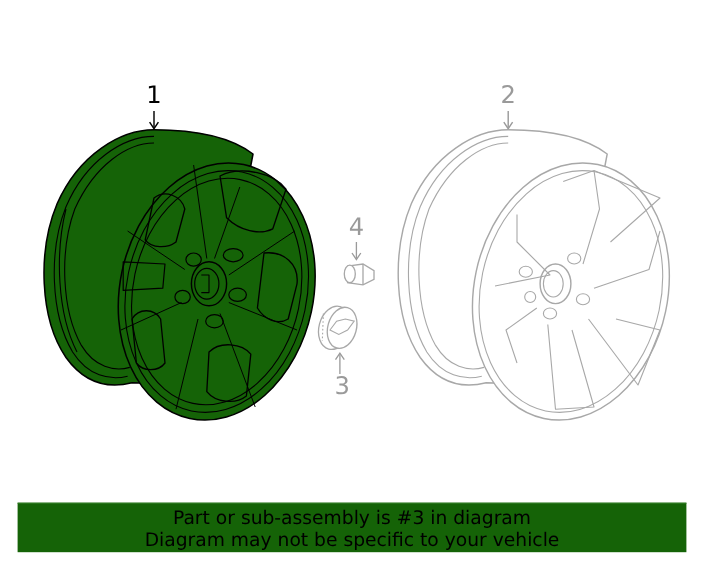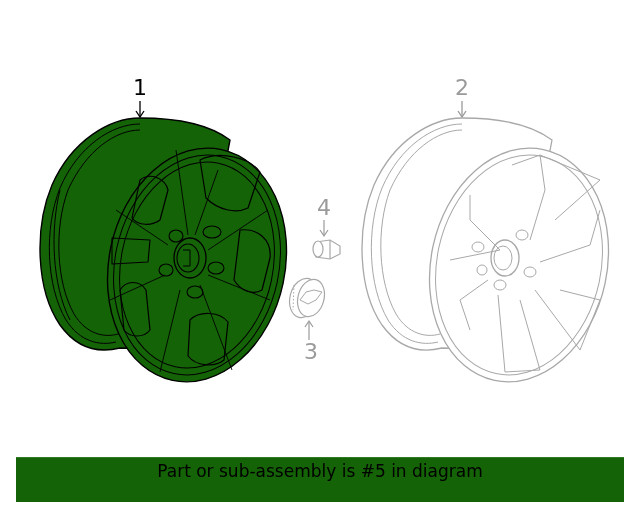--- a/index.html
+++ b/index.html
@@ -104,14 +104,15 @@
       <ellipse cx="478" cy="247" rx="6" ry="5" fill="none" stroke-width="1"></ellipse>
       <ellipse cx="522" cy="235" rx="6" ry="5" fill="none" stroke-width="1"></ellipse>
       <ellipse cx="530" cy="272" rx="6" ry="5" fill="none" stroke-width="1"></ellipse>
       <ellipse cx="500" cy="285" rx="6" ry="5" fill="none" stroke-width="1"></ellipse>
       <ellipse cx="482" cy="270" rx="5" ry="5" fill="none" stroke-width="1"></ellipse>
     </g>
   </svg>
 </div>
 
 <div class="banner">
-  <div>Part or sub-assembly is #5 in diagram</div>
+  <div>Part or sub-assembly is #3 in diagram</div>
+  <div>Diagram may not be specific to your vehicle</div>
 </div>
 
 </body></html>

